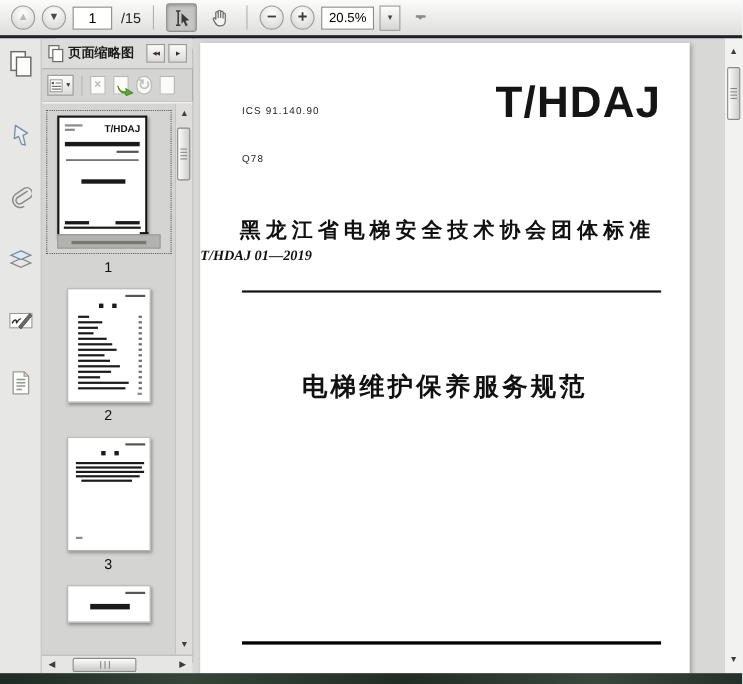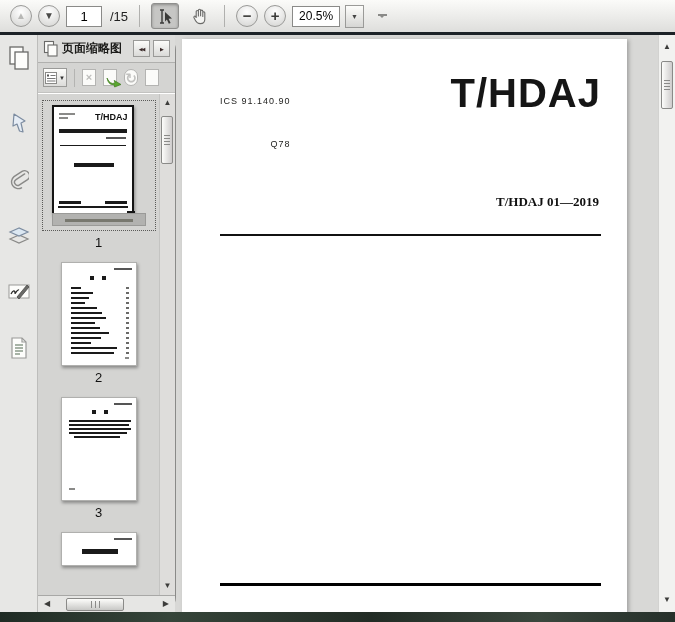--- a/index.html
+++ b/index.html
@@ -92,27 +92,27 @@
   .h-arrow { font-size: 8px; color: #3c3c3a; padding: 0 6px; line-height: 1; }
   .h-thumb { width: 58px; height: 13px; border: 1px solid #8a8a88; border-radius: 2px; margin-left: 10px;
     background: linear-gradient(#fdfdfb, #c8c8c6); display: flex; align-items: center; justify-content: center; gap: 3px; }
   .h-thumb i { display: block; width: 1px; height: 7px; background: #8a8a88; }
   .h-right { margin-left: auto; }
 
   
   .main { flex: 1; position: relative; background: #d8d8d6; overflow: hidden; }
   .page { position: absolute; left: 6px; top: 4px; width: 445px; height: 600px; background: #fff;
     box-shadow: 2px 1px 4px rgba(0,0,0,.25); }
-  .doc-head { display: flex; justify-content: space-between; padding: 26px 26px 0 38px; align-items: flex-start; text-align: right; }
+  .doc-head { display: flex; justify-content: space-between; padding: 26px 26px 0 38px; align-items: flex-start; }
   .ics { font-size: 9px; letter-spacing: 1px; color: #1c1c1a; line-height: 1.6; white-space: pre; }
   .doc-logo { font-size: 40px; font-weight: 900; color: #151515; letter-spacing: 1px; line-height: 1; margin-top: 8px; }
   .org-line { margin-top: 16px; padding: 0 24px 0 36px; font-size: 19px; font-weight: 700;
     letter-spacing: 4.6px; white-space: nowrap; color: #111; }
-  .std-num { margin-top: 14px; padding-right: 28px; text-align: right;
-    font-family: "Liberation Serif", serif; font-size: 13px; font-weight: 700; color: #111; }
+  .std-num { margin-top: 2px; padding-right: 28px; text-align: left;
+    font-family: "Liberation Serif", serif; font-size: 13px; font-weight: 700; color: #111; font-style: italic; }
   .rule { margin: 24px 26px 0 38px; border-top: 2px solid #111; }
   .doc-title { margin-top: 70px; text-align: center; font-size: 23px; font-weight: 700; letter-spacing: 3px; color: #111; }
   .doc-footer { position: absolute; left: 38px; right: 26px; top: 541px; }
   .foot-row { display: flex; justify-content: space-between; font-size: 11.5px; font-weight: 700;
     letter-spacing: .5px; color: #111; }
   .thick-rule { margin-top: 3px; border-top: 3px solid #000; }
   .mv-scroll { position: absolute; right: 0; top: 0; bottom: 0; width: 17px; background: #f2f2f0; border-left: 1px solid #d2d2d0; }
 
   .desktop-strip { position: absolute; left: 0; right: 0; bottom: 0; height: 10px;
     background: linear-gradient(90deg, #1f2b24, #36453a 25%, #222c25 55%, #3a473d 80%, #26302a); }
@@ -377,22 +377,24 @@
 
     <div class="main">
       <div class="page">
         <div class="doc-head">
           <div class="ics">
             <div>ICS 91.140.90</div>
             <div>Q78</div>
           </div>
           <div class="doc-logo">T/HDAJ</div>
         </div>
+        <div class="org-line">黑龙江省电梯安全技术协会团体标准</div>
         <div class="std-num">T/HDAJ 01—2019</div>
         <div class="rule"></div>
+        <div class="doc-title">电梯维护保养服务规范</div>
         <div class="doc-footer">
           <div class="thick-rule"></div>
         </div>
       </div>
 
       <div class="mv-scroll">
         <span class="sc-arrow" style="top:8px">▲</span>
         <div class="sc-thumb" style="top:26px;height:48px;left:1.5px">
           <i></i>
             <i></i>

